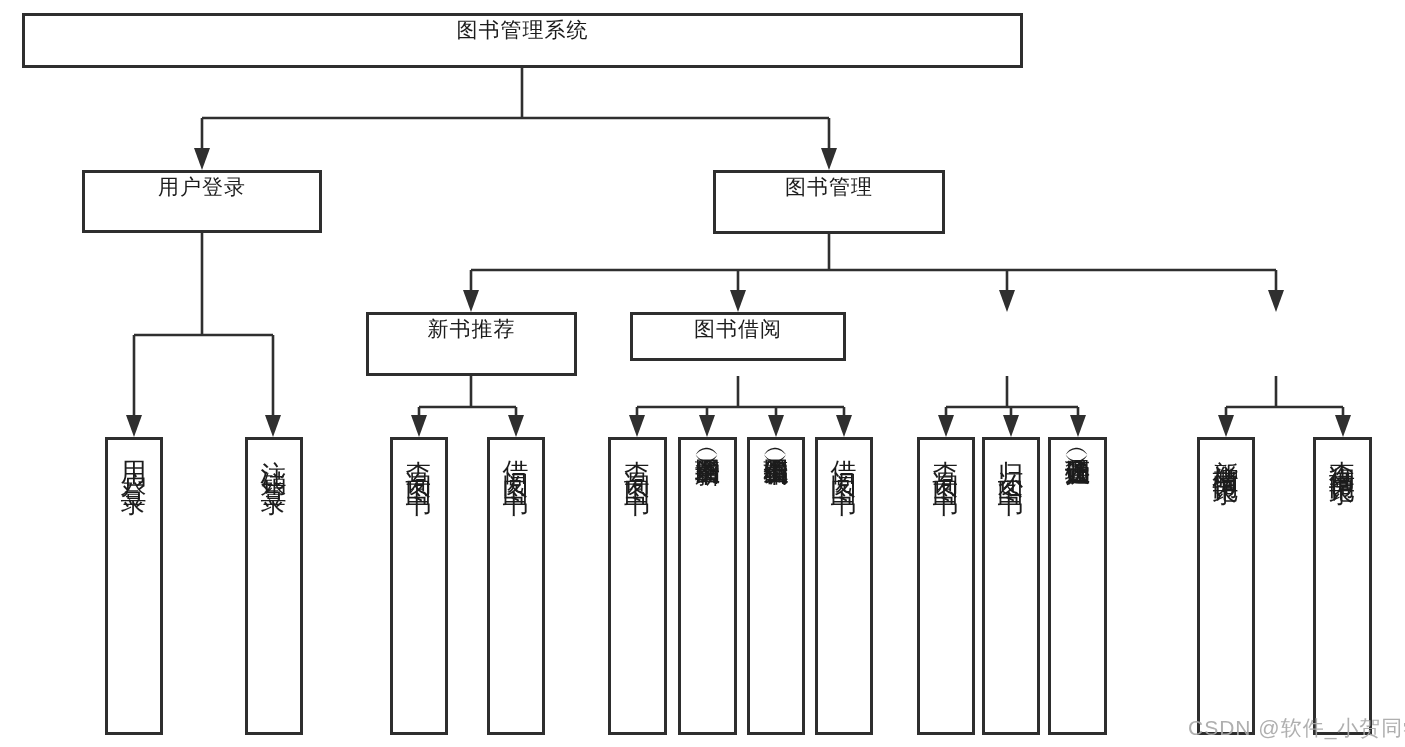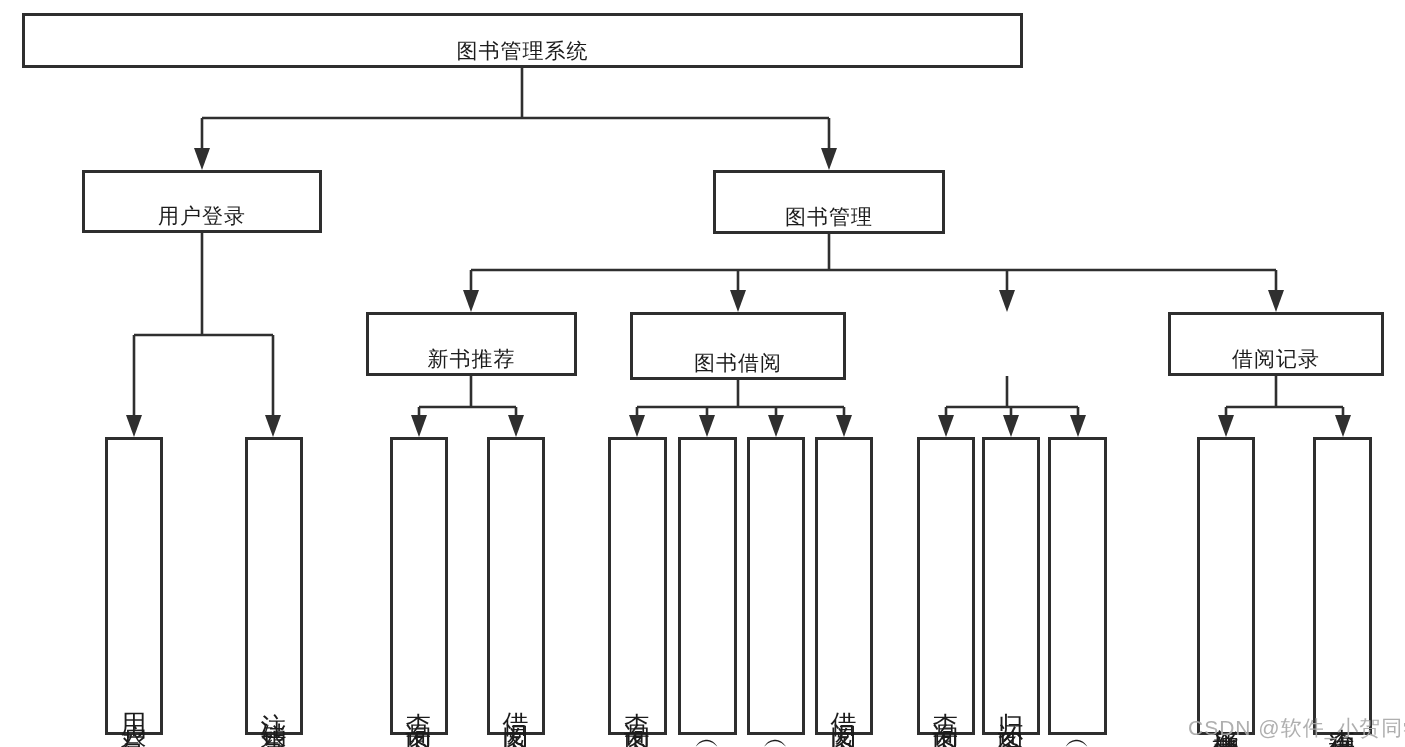--- a/index.html
+++ b/index.html
@@ -29,21 +29,21 @@
   .arrow {
     fill: #2f2f2f;
     stroke: none;
   }
   .box {
     position: absolute;
     box-sizing: border-box;
     border: 3px solid #2e2e2e;
     background: #ffffff;
     display: flex;
-    align-items: flex-end;
+    align-items: flex-start;
     justify-content: center;
     z-index: 2;
   }
   .hbox span {
     font-size: 21px;
     letter-spacing: 1px;
     color: #1c1c1c;
     white-space: nowrap;
   }
   .vbox span {
@@ -114,25 +114,22 @@
   <div class="box hbox" style="left:82px;top:170px;width:240px;height:63px">
     <span>用户登录</span>
   </div>
   <div class="box hbox" style="left:366px;top:312px;width:211px;height:64px">
     <span>新书推荐</span>
   </div>
 
   <div class="box hbox" style="left:713px;top:170px;width:232px;height:64px">
     <span>图书管理</span>
   </div>
-  <div class="box hbox" style="left:630px;top:312px;width:216px;height:68px">
+  <div class="box hbox" style="left:630px;top:312px;width:216px;height:49px">
     <span>图书借阅</span>
-  </div>
-  <div class="box hbox" style="left:1168px;top:312px;width:216px;height:64px">
-    <span>借阅记录</span>
   </div>
 
   <div class="box vbox" style="left:105px;top:437px;width:58px;height:298px">
     <span>用户登录</span>
   </div>
   <div class="box vbox" style="left:245px;top:437px;width:58px;height:298px">
     <span>注销登录</span>
   </div>
 
   <div class="box vbox" style="left:390px;top:437px;width:58px;height:298px">

